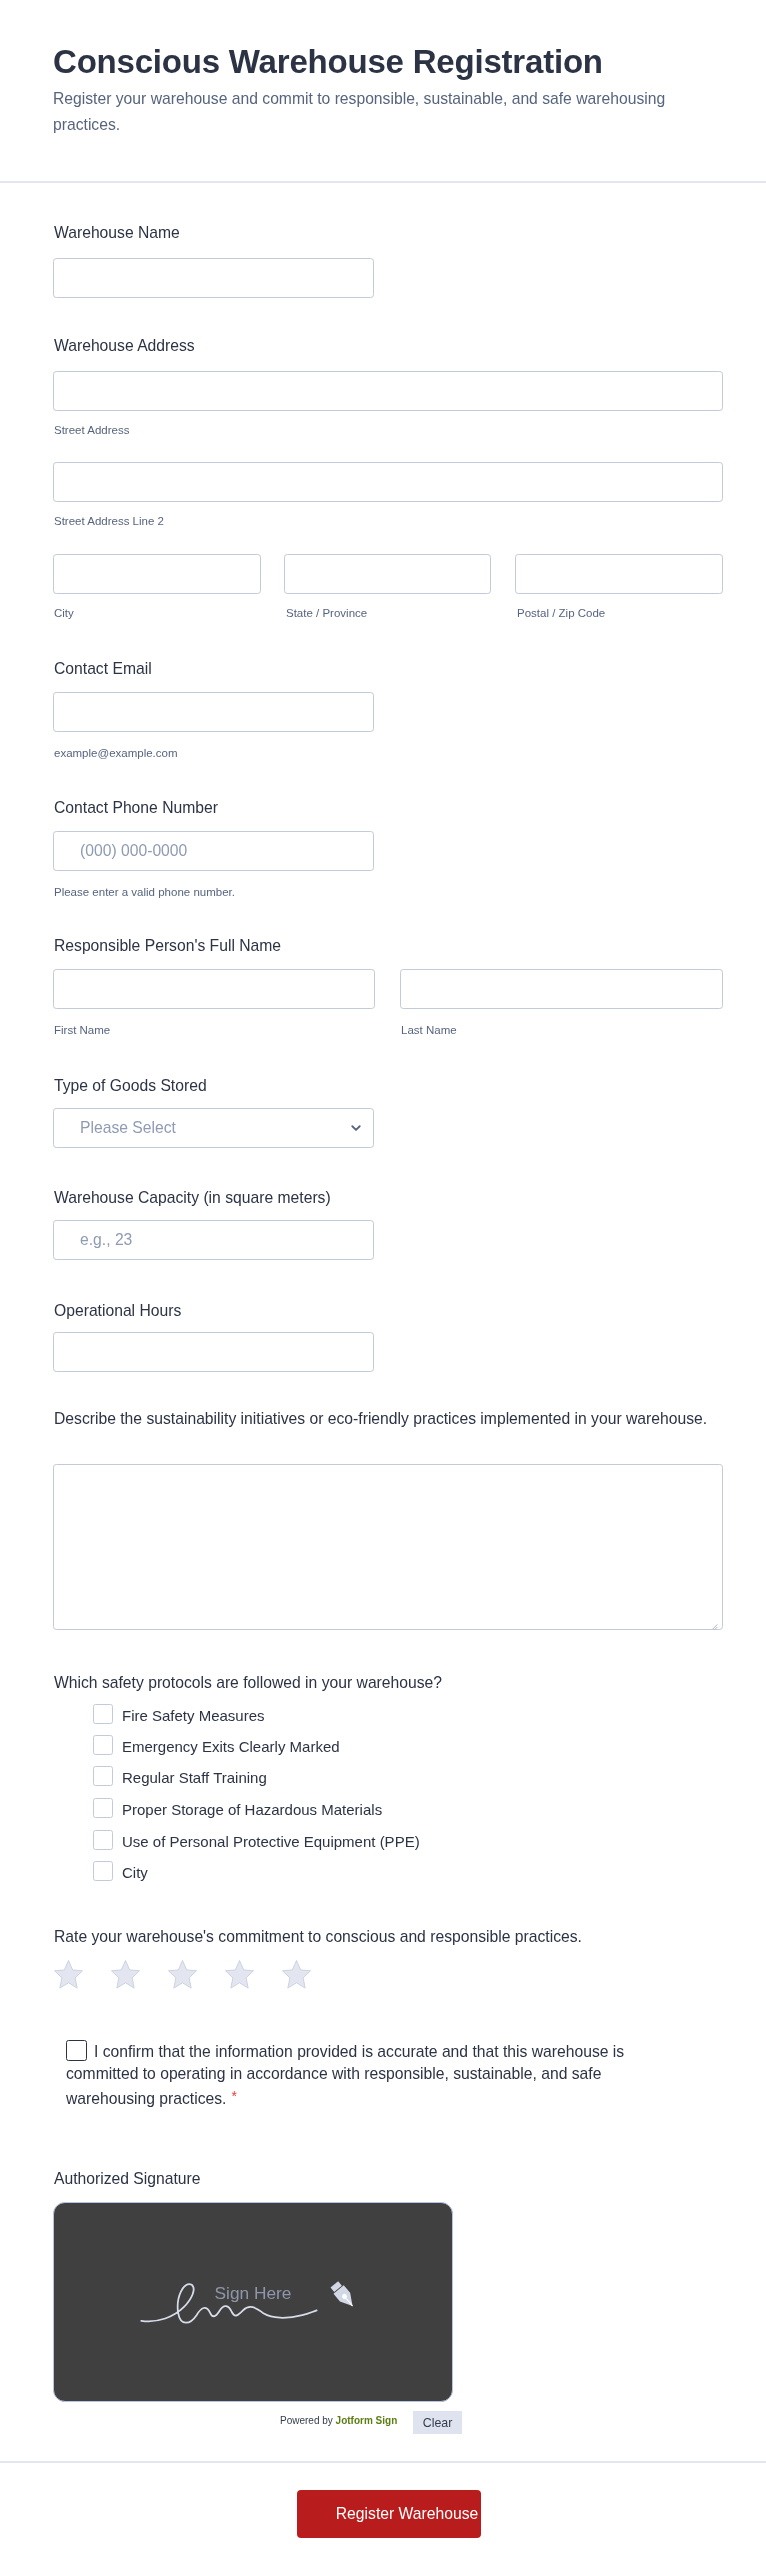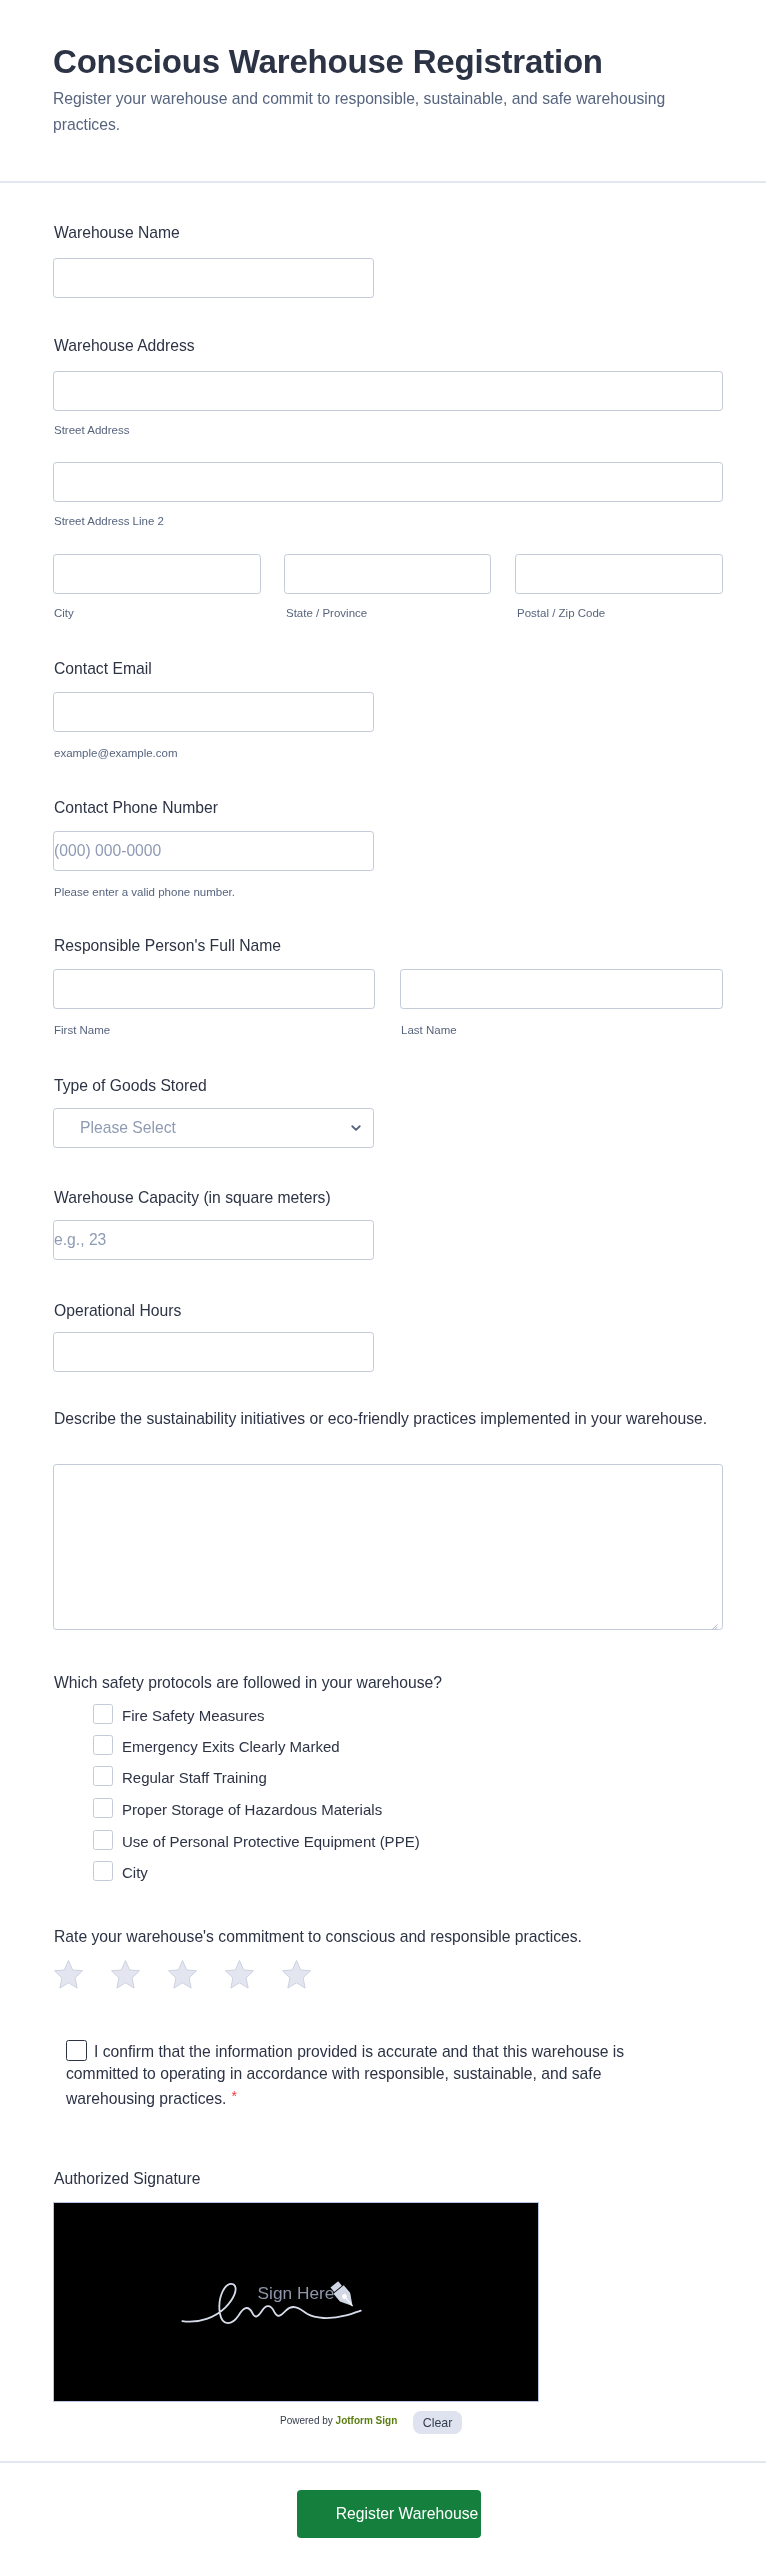--- a/index.html
+++ b/index.html
@@ -8,21 +8,21 @@
 
   .abs { position: absolute; }
 
   .form-title { left: 53px; top: 41px; font-size: 33px; font-weight: bold; color: #2c3345; letter-spacing: -0.2px; line-height: 41px; white-space: nowrap; }
   .form-subtitle { left: 53px; top: 86px; width: 626px; font-size: 15.7px; line-height: 26px; color: #57647e; }
   .divider { left: 0; width: 766px; height: 1.6px; background: #e3e6ee; }
 
   .label { left: 54px; font-size: 15.7px; color: #2c3345; line-height: 21.4px; white-space: nowrap; }
   .label.multi { white-space: normal; width: 667px; line-height: 22px; }
 
-  .input { background: #fff; border: 0.8px solid #c3cad8; border-radius: 3.3px; height: 40px; font-size: 15.7px; color: #2c3345; padding: 0 0; font-family: "Liberation Sans", sans-serif; outline: none; }
+  .input { background: #fff; border: 0.8px solid #c3cad8; border-radius: 3.3px; height: 40px; font-size: 15.7px; color: #2c3345; padding: 0 26px; font-family: "Liberation Sans", sans-serif; outline: none; }
   .input::placeholder { color: #8f9bb3; }
 
   .sublabel { font-size: 11.5px; color: #57647e; line-height: 15px; white-space: nowrap; }
 
   .select { display: flex; align-items: center; justify-content: space-between; padding: 0 11.5px 0 10px; }
   .select .placeholder { color: #8f9bb3; font-size: 15.7px; margin-left: 16px; }
   .select .chev { width: 11.5px; height: 11.5px; display: flex; align-items: center; justify-content: center; }
 
   .textarea { resize: none; padding: 8.2px 10px; }
   .resize-grip { width: 8.2px; height: 8.2px; }
@@ -30,29 +30,29 @@
   .cb-row { left: 53px; display: flex; align-items: flex-end; height: 21.4px; margin-left: 40px; }
   .cb { width: 20px; height: 20px; border: 0.8px solid #c3cad8; border-radius: 2.5px; background: #fff; flex-shrink: 0; }
   .cb-label { margin-left: 9px; font-size: 15px; color: #2c3345; white-space: nowrap; }
 
   .star { width: 33px; height: 33px; }
 
   .terms { left: 66px; top: 2040px; width: 569px; font-size: 15.7px; line-height: 22px; color: #2c3345; }
   .terms .cb-terms { display: inline-block; width: 20.6px; height: 20.6px; border: 1.6px solid #2c3345; border-radius: 2.5px; vertical-align: -4.1px; margin-right: 7.4px; }
   .terms .req { color: #f23a3c; margin-left: 5px; font-size: 14px; vertical-align: 2.5px; }
 
-  .sig-pad { left: 53px; top: 2202px; width: 486px; height: 200px; border: 0.8px solid #b6c3e2; border-radius: 0; background: #000000; }
+  .sig-pad { left: 53px; top: 2202px; width: 400px; height: 200px; border: 0.8px solid #b6c3e2; border-radius: 12px; background: #404040; }
   .sig-hint { position: absolute; left: 0; top: 0; width: 100%; height: 100%; }
   .sig-text { position: absolute; left: 0; width: 100%; top: 80px; text-align: center; font-size: 17.3px; color: #8f96ab; }
 
   .powered { font-size: 10px; color: #343c4e; white-space: nowrap; }
   .powered .brand { color: #5b7d12; font-weight: bold; }
-  .clear-btn { width: 49px; height: 23px; background: #dfe3ef; border: none; border-radius: 8px; font-size: 12.4px; color: #343c4e; font-family: "Liberation Sans", sans-serif; }
+  .clear-btn { width: 49px; height: 23px; background: #dfe3ef; border: none; border-radius: 0; font-size: 12.4px; color: #343c4e; font-family: "Liberation Sans", sans-serif; }
 
-  .submit-btn { left: 297px; top: 2490px; width: 184px; height: 48px; background: #15803d; color: #fff; border: none; border-radius: 4.1px; font-size: 15.7px; font-family: "Liberation Sans", sans-serif; padding-left: 36px; }
+  .submit-btn { left: 297px; top: 2490px; width: 184px; height: 48px; background: #b91c1c; color: #fff; border: none; border-radius: 4.1px; font-size: 15.7px; font-family: "Liberation Sans", sans-serif; padding-left: 36px; }
 </style>
 </head>
 <body>
 
 <h1 class="abs form-title">Conscious Warehouse Registration</h1>
 <p class="abs form-subtitle">Register your warehouse and commit to responsible, sustainable, and safe warehousing practices.</p>
 <div class="abs divider" style="top:181px"></div>
 
 <label class="abs label" style="top:222px">Warehouse Name</label>
 <input class="abs input" style="left: 53px; top: 258px; width: 321px;" value="">

